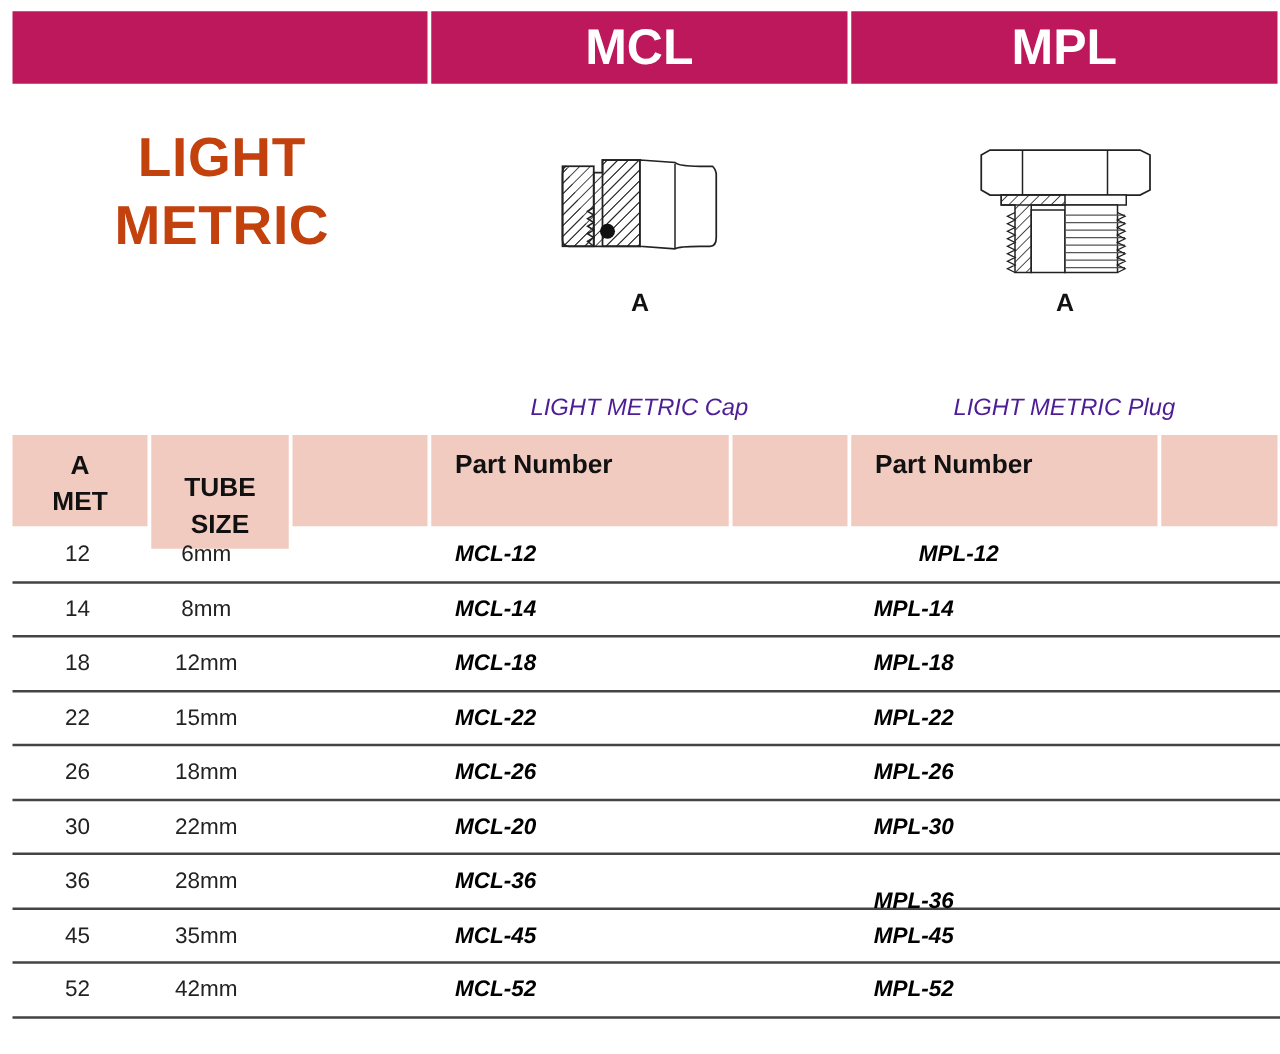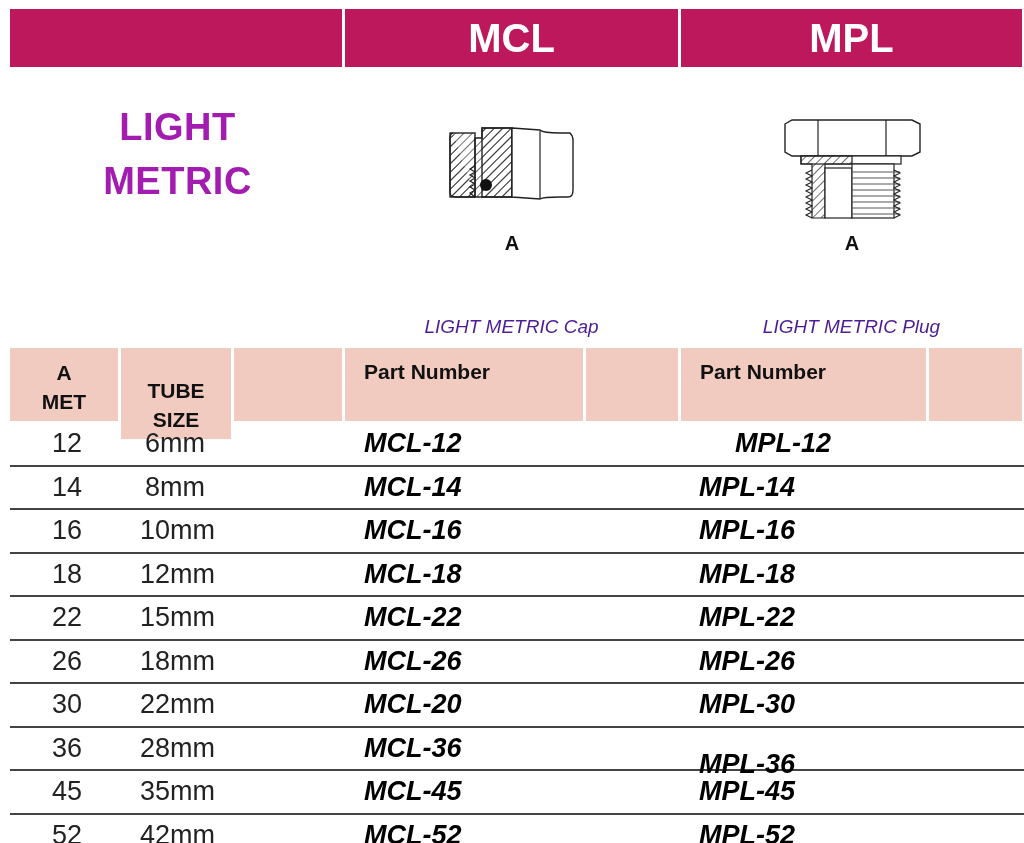--- a/index.html
+++ b/index.html
@@ -1,27 +1,27 @@
 <!DOCTYPE html>
 <html><head>
   <meta charset="utf-8">
   <style>
     html, body { margin: 0; padding: 0; background: #ffffff; }
     body { width: 1024px; height: 843px; position: relative; overflow: hidden; font-family: "Liberation Sans", sans-serif; color: #111; }
     .abs { position: absolute; }
     .red-bar { top: 9px; height: 58px; background: #be185d; }
     .red-bar .lbl { color: #fff; font-weight: 700; font-size: 40px; text-align: center; line-height: 58px; width: 100%; }
-    .title { left: 40px; top: 100px; width: 275px; text-align: center; font-weight: 700; font-size: 38px; line-height: 54px; color: #a21caf; letter-spacing: 0.5px; }
+    .title { left: 40px; top: 100px; width: 275px; text-align: center; font-weight: 700; font-size: 44px; line-height: 54px; color: #c2410c; letter-spacing: 0.5px; }
     .drawing { width: 200px; height: 110px; }
     .dim-label { font-weight: 700; font-size: 20px; text-align: center; width: 40px; }
     .caption { font-style: italic; font-size: 19px; color: #4c1d95; text-align: center; }
     .hdr { top: 348px; height: 73px; background: #f2cbc0; }
     .hdr .t { font-weight: 700; font-size: 21px; color: #111; line-height: 29px; }
     .row { left: 10px; width: 1014px; height: 41.5px; border-bottom: 2px solid #444; }
-    .cell { position: absolute; top: 0; height: 41.5px; line-height: 41.5px; font-size: 27px; color: #222; text-align: center; }
+    .cell { position: absolute; top: 0; height: 41.5px; line-height: 41.5px; font-size: 18px; color: #222; text-align: center; }
     .pn { font-weight: 700; font-style: italic; color: #000; }
   </style>
 </head>
 <body>
 
 <div class="abs red-bar" style="left:10px;width:332px;"></div>
 <div class="abs red-bar" style="left:345px;width:333px;">
   <div class="lbl">MCL</div>
 </div>
 <div class="abs red-bar" style="left:681px;width:341px;">
@@ -115,26 +115,20 @@
     <span class="cell pn" style="left:354px;">MCL-12</span>
     <span class="cell pn" style="left:725px;">MPL-12</span>
   </div>
   <div class="row" style="position:relative;">
     <span class="cell" style="left:42px;">14</span>
     <span class="cell" style="left:135px;">8mm</span>
     <span class="cell pn" style="left:354px;">MCL-14</span>
     <span class="cell pn" style="left:689px;">MPL-14</span>
   </div>
   <div class="row" style="position:relative;">
-    <span class="cell" style="left:42px;">16</span>
-    <span class="cell" style="left:130px;">10mm</span>
-    <span class="cell pn" style="left:354px;">MCL-16</span>
-    <span class="cell pn" style="left:689px;">MPL-16</span>
-  </div>
-  <div class="row" style="position:relative;">
     <span class="cell" style="left:42px;">18</span>
     <span class="cell" style="left:130px;">12mm</span>
     <span class="cell pn" style="left:354px;">MCL-18</span>
     <span class="cell pn" style="left:689px;">MPL-18</span>
   </div>
   <div class="row" style="position:relative;">
     <span class="cell" style="left:42px;">22</span>
     <span class="cell" style="left:130px;">15mm</span>
     <span class="cell pn" style="left:354px;">MCL-22</span>
     <span class="cell pn" style="left:689px;">MPL-22</span>

